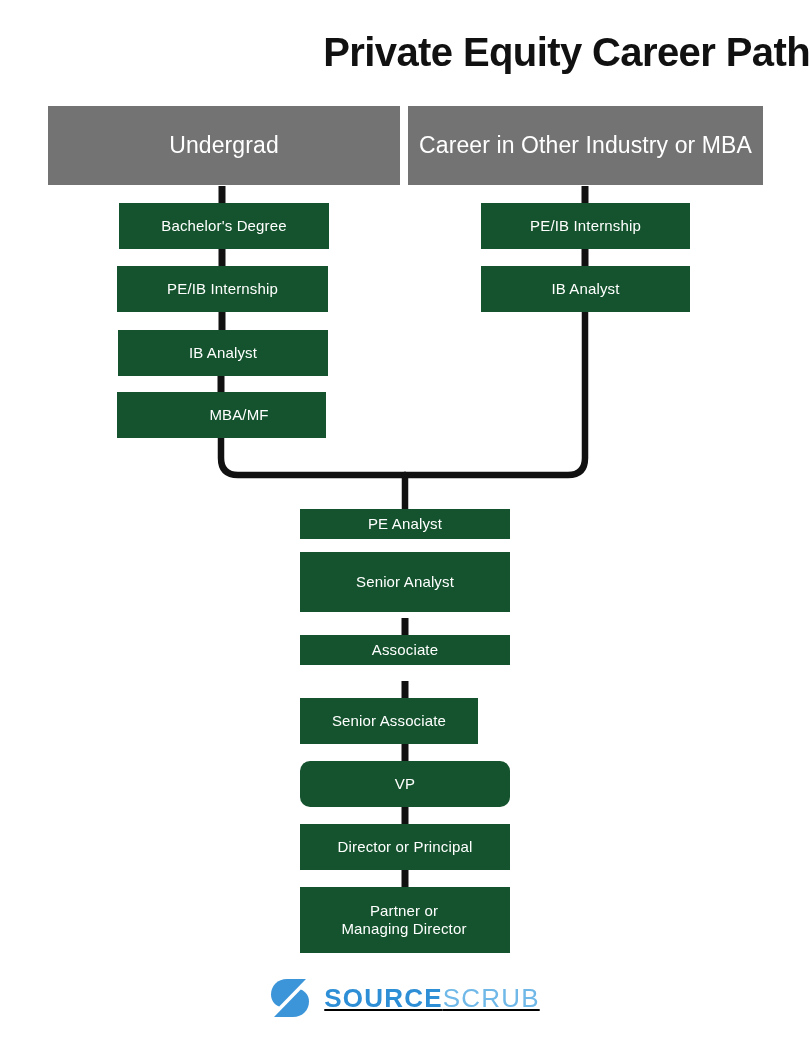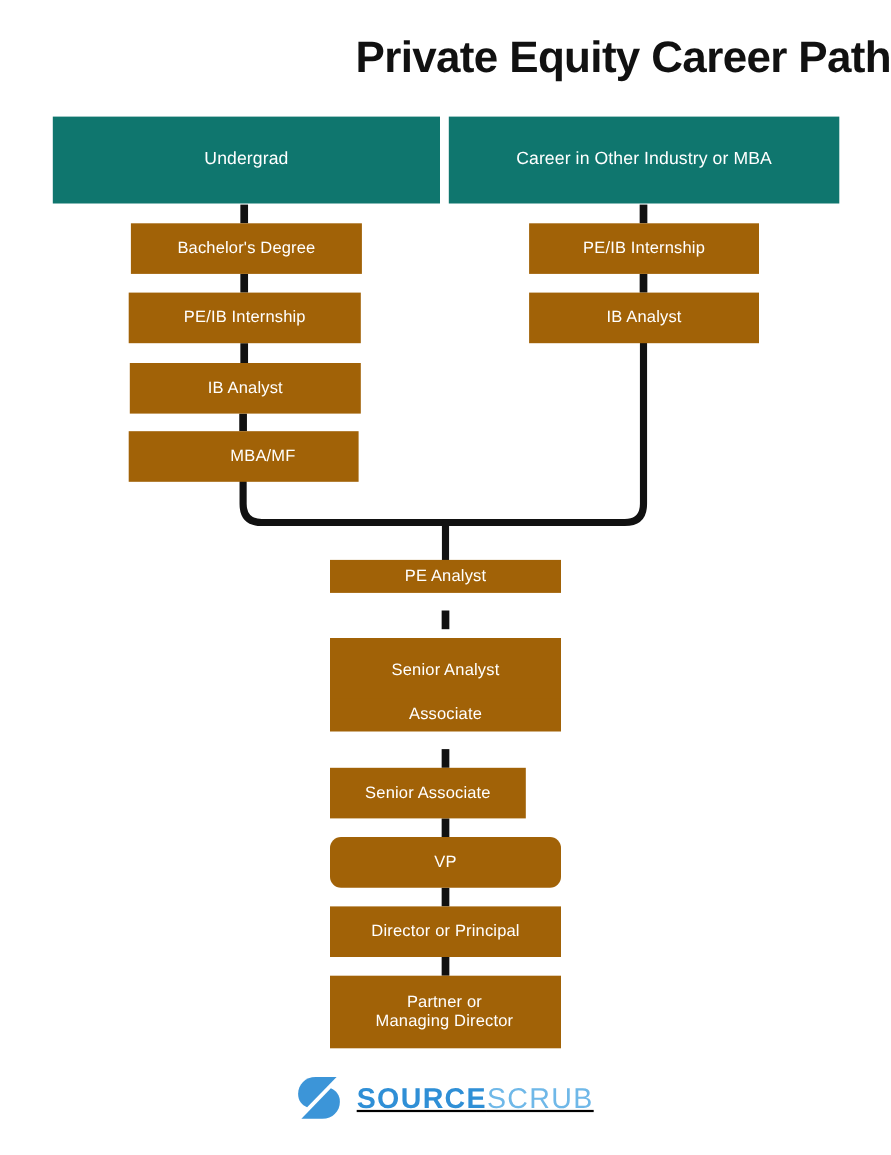--- a/index.html
+++ b/index.html
@@ -59,26 +59,26 @@
     align-items: center;
     justify-content: center;
     text-align: center;
     color: #ffffff;
     font-family: "Liberation Sans", sans-serif;
     font-weight: 400;
     line-height: 1.18;
     padding: 2px 6px;
   }
   .node.stage {
-    background: #0f766e;
-    font-size: 16px;
+    background: #737373;
+    font-size: 23px;
     letter-spacing: 0.1px;
   }
   .node.step {
-    background: #a16207;
+    background: #14532d;
     font-size: 15px;
     letter-spacing: 0.15px;
   }
 
   
   .logo {
     position: absolute;
     left: 0;
     top: 972px;
     width: 810px;
@@ -160,21 +160,21 @@
   <div class="node step" style="left:118px; top:330px; width:210px; height:46px;">IB Analyst</div>
 
   <div class="node step" style="left:117px; top:392px; width:209px; height:46px;padding-left:41px;">MBA/MF</div>
 
   <div class="node step" style="left:481px; top:203px; width:209px; height:46px;">PE/IB Internship</div>
 
   <div class="node step" style="left:481px; top:266px; width:209px; height:46px;">IB Analyst</div>
 
   <div class="node step" style="left:300px; top:509px; width:210px; height:30px;">PE Analyst</div>
 
-  <div class="node step" style="left:300px; top:580px; width:210px; height:60px;">Senior Analyst</div>
+  <div class="node step" style="left:300px; top:552px; width:210px; height:60px;">Senior Analyst</div>
 
   <div class="node step" style="left:300px; top:635px; width:210px; height:30px;">Associate</div>
 
   <div class="node step" style="left:300px; top:698px; width:178px; height:46px;">Senior Associate</div>
 
   <div class="node step" style="left:300px; top:761px; width:210px; height:46px;border-radius:10px;">VP</div>
 
   <div class="node step" style="left:300px; top:824px; width:210px; height:46px;">Director or Principal</div>
 
   <div class="node step" style="left:300px; top:887px; width:210px; height:66px; padding-left:40px; padding-right:42px;">Partner or Managing Director</div>

